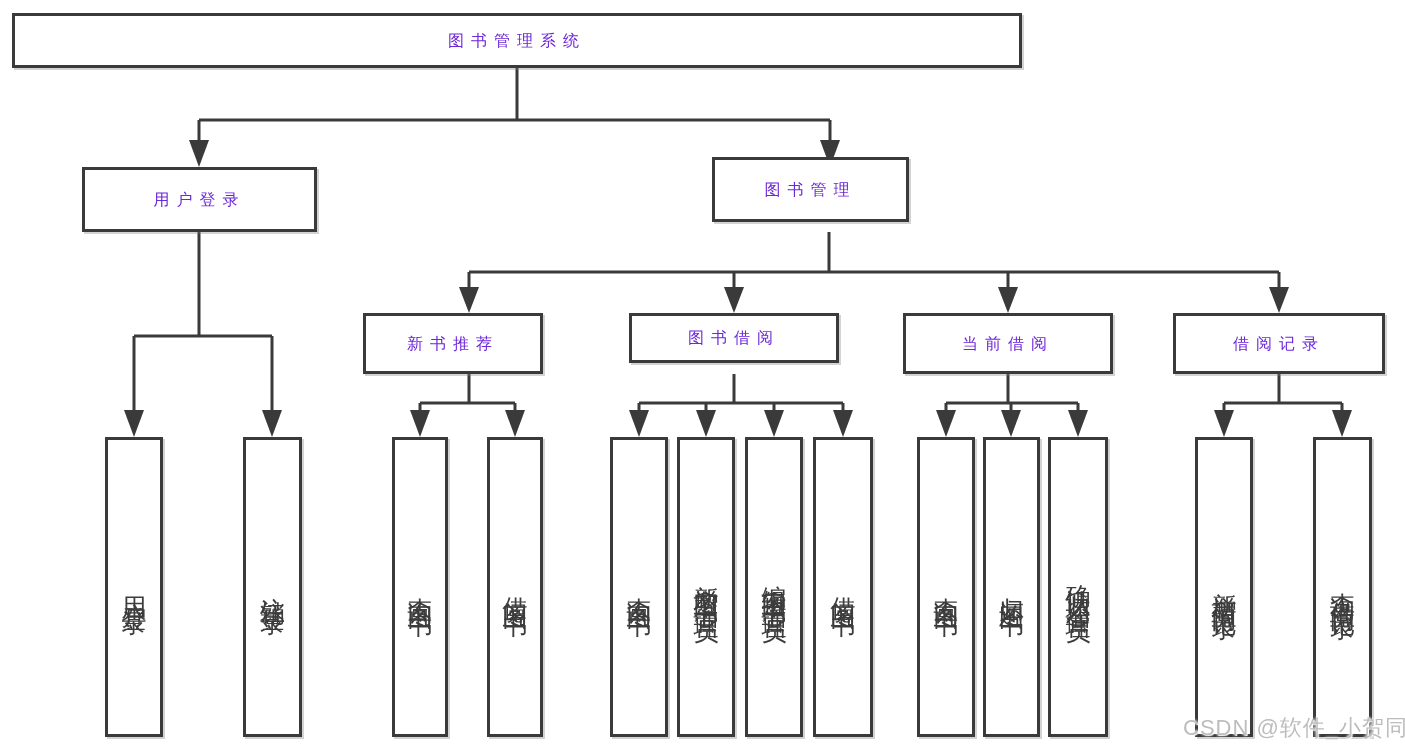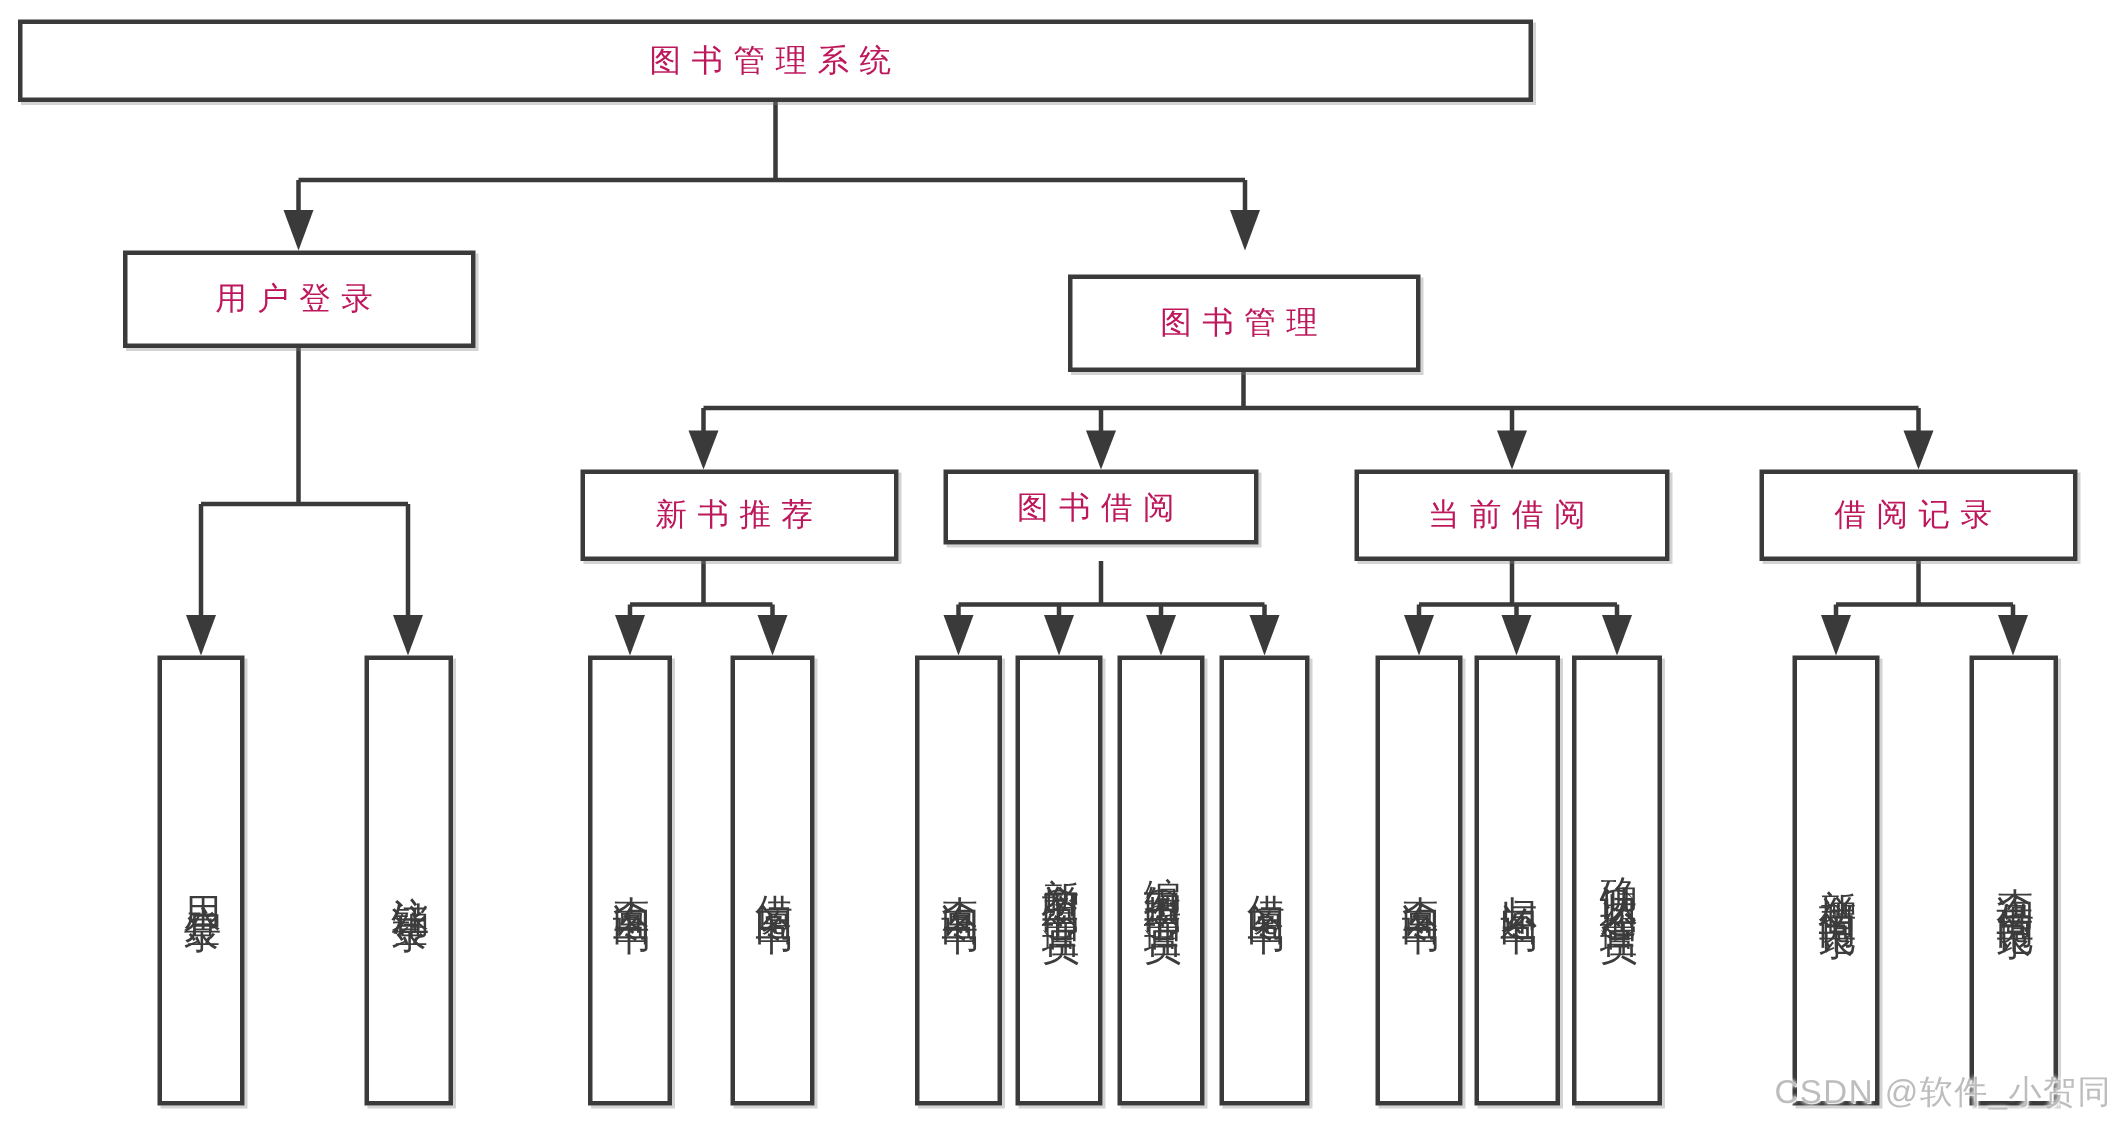--- a/index.html
+++ b/index.html
@@ -5,21 +5,21 @@
   html,body{margin:0;padding:0;background:#ffffff;}
   .stage{
     position:relative;width:1405px;height:747px;background:#ffffff;
     font-family:"Liberation Sans",sans-serif;overflow:hidden;
   }
   .lines{position:absolute;left:0;top:0;z-index:1;}
   .node{
     position:absolute;z-index:2;box-sizing:border-box;
     background:#ffffff;border:3px solid #3a3a3a;
     display:flex;align-items:center;justify-content:center;
-    color:#be185d;font-size:21px;letter-spacing:7px;line-height:1;
+    color:#6d28d9;font-size:16px;letter-spacing:7px;line-height:1;
     box-shadow:2px 2px 0 rgba(130,130,130,.35);
     white-space:nowrap;
   }
   .leaf{
     position:absolute;z-index:2;box-sizing:border-box;
     background:#ffffff;border:3px solid #3a3a3a;
     display:flex;align-items:center;justify-content:center;
     color:#3c3c3c;font-size:25px;letter-spacing:5px;line-height:1;
     writing-mode:vertical-rl;
     box-shadow:2px 2px 0 rgba(130,130,130,.35);
@@ -63,23 +63,23 @@
       <polygon points="1001,410 1021,410 1011,437"></polygon>
       <polygon points="1068,410 1088,410 1078,437"></polygon>
       <polygon points="1214,410 1234,410 1224,437"></polygon>
       <polygon points="1332,410 1352,410 1342,437"></polygon>
     </g>
   </svg>
 
   <div class="node" style="left:12px;top:13px;width:1010px;height:55px;">图书管理系统</div>
 
   <div class="node" style="left:82px;top:167px;width:235px;height:65px;">用户登录</div>
-  <div class="node" style="left:712px;top:183px;width:235px;height:65px;">图书管理</div>
+  <div class="node" style="left:712px;top:157px;width:197px;height:65px;">图书管理</div>
 
-  <div class="node" style="left:363px;top:313px;width:212px;height:61px;margin-left:24px;">新书推荐</div>
+  <div class="node" style="left:363px;top:313px;width:180px;height:61px;">新书推荐</div>
   <div class="node" style="left:629px;top:313px;width:210px;height:50px;">图书借阅</div>
   <div class="node" style="left:1173px;top:313px;width:212px;height:61px;">借阅记录</div>
   <div class="node" style="left:903px;top:313px;width:210px;height:61px;">当前借阅</div>
 
   <div class="leaf" style="left:105px;width:58px;">用户登录</div>
   <div class="leaf" style="left:243px;width:59px;">注销登录</div>
 
   <div class="leaf" style="left:392px;width:56px;">查询图书</div>
   <div class="leaf" style="left:487px;width:56px;">借阅图书</div>
 

